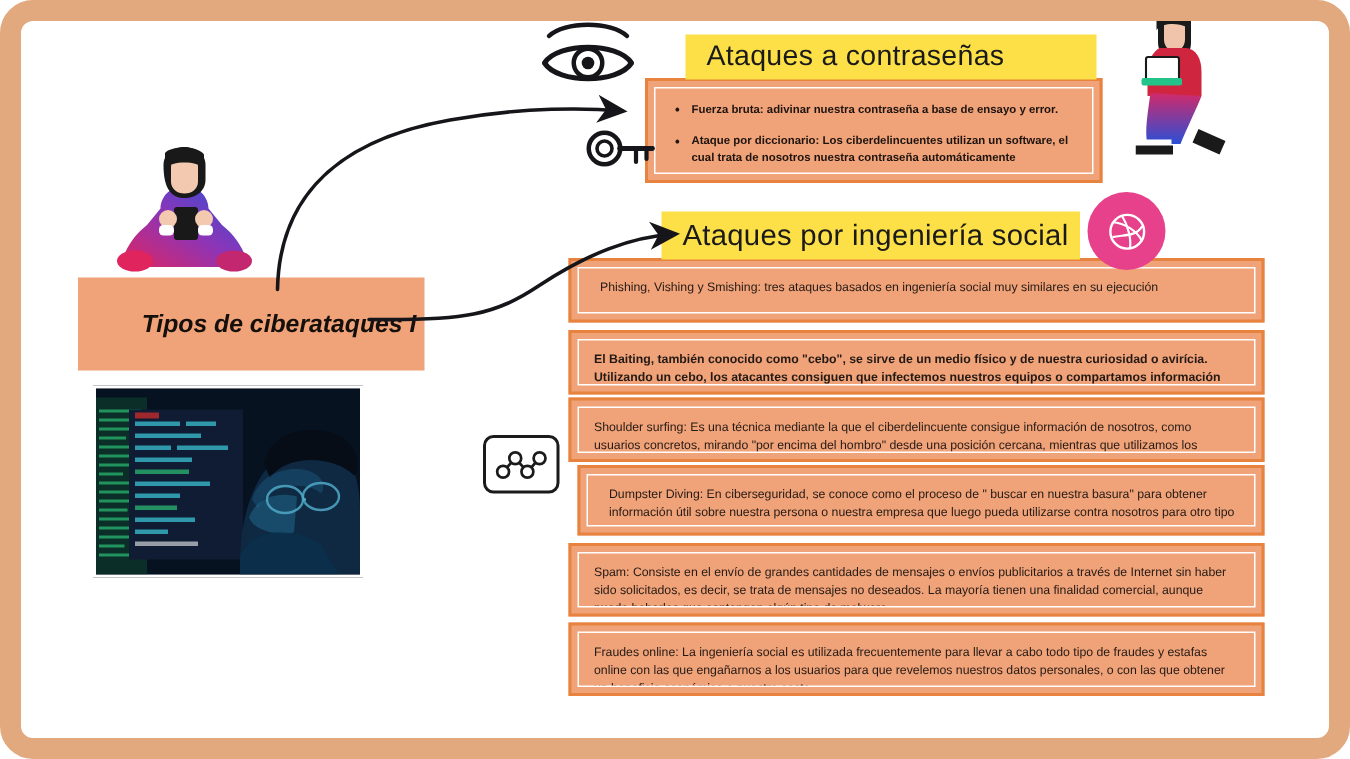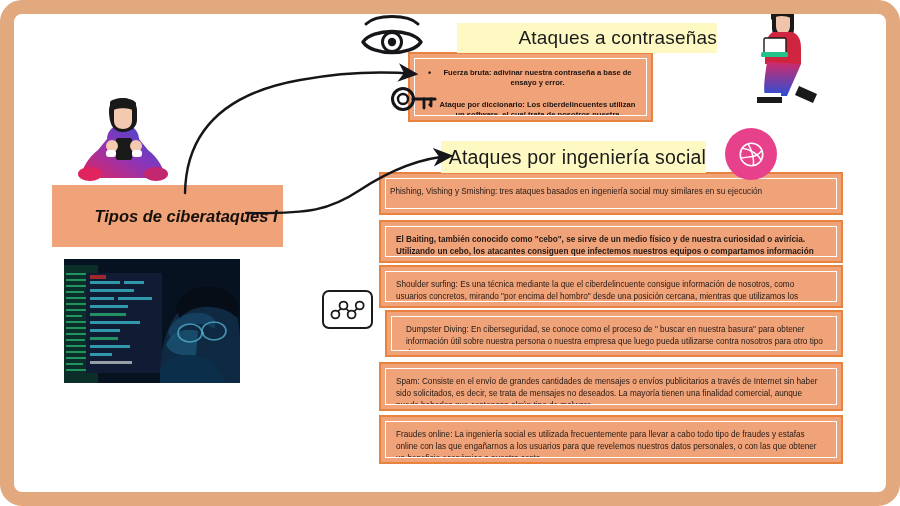--- a/index.html
+++ b/index.html
@@ -34,30 +34,31 @@
     width: 872px; height: 478px;
     box-sizing: border-box;
     background: transparent;
     border-radius: 6px;
     z-index: 1;
   }
 
   
   .hdr {
     position: absolute;
-    background: #fef9c3;
+    background: #fde047;
     color: #1a1a1a;
     display: flex;
     align-items: center;
-    justify-content: flex-end;
+    justify-content: flex-start;
     font-size: 19px;
     font-weight: 400;
     letter-spacing: .2px;
     z-index: 12;
     white-space: nowrap;
+    padding-left: 14px;
   }
 
   
   .card {
     position: absolute;
     background: #f0a278;
     border: 2px solid #e8823f;
     box-sizing: border-box;
     z-index: 10;
   }
@@ -304,35 +305,35 @@
       <path d="M138,74 L140,74" stroke="#5fc8e8" stroke-width="1.6"></path>
       <path d="M96,112 C104,92 132,92 150,104 L162,124 L96,124 Z" fill="#0a3752" opacity="0.8"></path>
       <rect x="0" y="0" width="176" height="124" fill="#0a1e30" opacity="0.18"></rect>
     </svg>
   </div>
 
   <div class="hdr" style="left:457px; top:23px; width:260px; height:30px;">
     <span>Ataques a contraseñas</span>
   </div>
 
-  <div class="card" style="left:408px; top:52px; width:245px; height:70px;text-align:center;">
+  <div class="card" style="left:430px; top:52px; width:305px; height:70px;">
     <div class="inner">
       <ul class="bullets">
         <li>Fuerza bruta: adivinar nuestra contraseña a base de ensayo y error.</li>
         <li>Ataque por diccionario: Los ciberdelincuentes utilizan un software, el cual trata de nosotros nuestra contraseña automáticamente</li>
       </ul>
     </div>
   </div>
 
   <div class="hdr" style="left:441px; top:141px; width:265px; height:32px; font-size:19.5px;">
     <span>Ataques por ingeniería social</span>
   </div>
 
   <div class="card" style="left:379px; top:172px; width:464px; height:43px;">
-    <div class="inner" style="padding-left:4px;"><span>Phishing, Vishing y Smishing: tres ataques basados en ingeniería social muy similares en su ejecución</span></div>
+    <div class="inner" style="padding-left:14px;"><span>Phishing, Vishing y Smishing: tres ataques basados en ingeniería social muy similares en su ejecución</span></div>
   </div>
 
   <div class="card" style="left:379px; top:220px; width:464px; height:43px;font-weight:bold;">
     <div class="inner"><span>El Baiting, también conocido como "cebo", se sirve de un medio físico y de nuestra curiosidad o avirícia. Utilizando un cebo, los atacantes consiguen que infectemos nuestros equipos o compartamos información personal.</span></div>
   </div>
 
   <div class="card" style="left:379px; top:265px; width:464px; height:43px;">
     <div class="inner"><span>Shoulder surfing: Es una técnica mediante la que el ciberdelincuente consigue información de nosotros, como usuarios concretos, mirando "por encima del hombro" desde una posición cercana, mientras que utilizamos los dispositivos sin darnis cuenta</span></div>
   </div>
 

